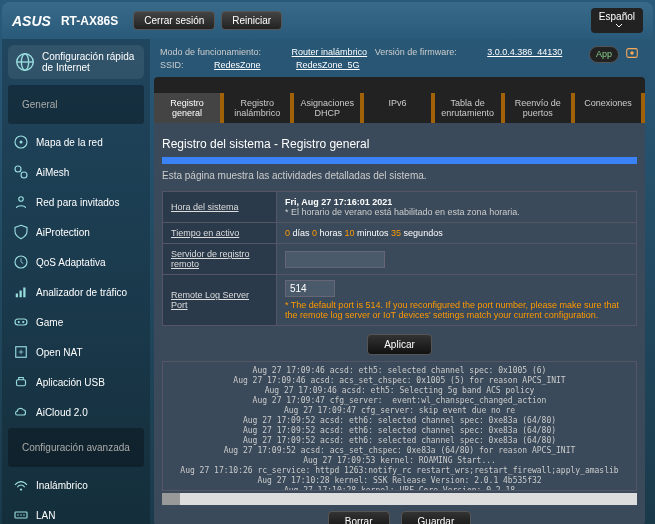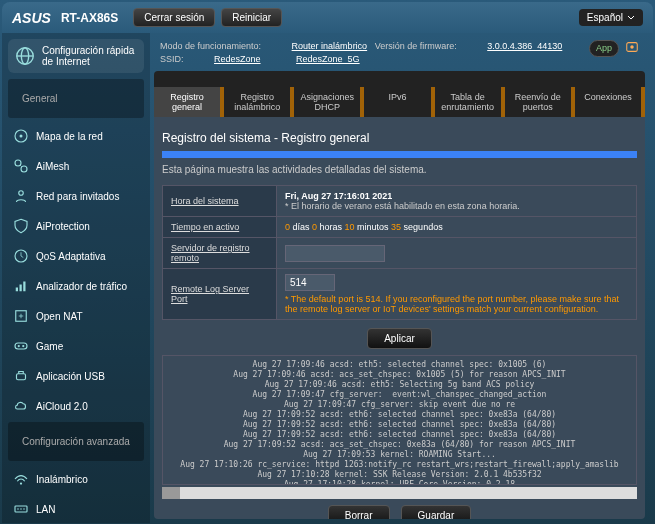--- a/index.html
+++ b/index.html
@@ -2,21 +2,21 @@
 <html><head>
 <meta charset="utf-8">
 <style>
   * { margin: 0; padding: 0; box-sizing: border-box; }
   body { font-family: Arial, sans-serif; background: #1a3a4a; color: #fff; font-size: 11px; width: 655px; height: 524px; overflow: hidden; }
   .outer { width: 655px; height: 524px; background: linear-gradient(to bottom, #2a5a7a, #1a3a4a); padding: 2px; }
   .topbar { display: flex; align-items: center; padding: 6px 10px; background: linear-gradient(to bottom, #3a6a8a, #2a5a7a); border-radius: 8px 8px 0 0; }
   .logo { font-weight: bold; font-style: italic; font-size: 14px; color: #fff; margin-right: 10px; }
   .model { font-weight: bold; color: #fff; font-size: 12px; margin-right: 15px; }
   .topbtn { background: linear-gradient(to bottom, #444, #222); border: 1px solid #555; color: #fff; padding: 3px 10px; margin-right: 6px; border-radius: 4px; font-size: 10px; cursor: pointer; }
-  .lang { margin-left: auto; background: #222; border-radius: 4px; padding: 3px 8px; display: flex; align-items: center; font-size: 10px; }
+  .lang { margin-left: auto; background: #222; border-radius: 4px; padding: 3px 8px; display: flex; align-items: center; font-size: 10px; flex-direction: column; }
   .lang svg { margin-left: 4px; }
   .body { display: flex; height: calc(100% - 30px); }
   .sidebar { width: 148px; padding: 6px; background: rgba(0,0,0,0.2); overflow-y: auto; }
   .sb-quick { background: rgba(255,255,255,0.08); border-radius: 6px; padding: 6px; display: flex; align-items: center; margin-bottom: 6px; }
   .sb-quick-icon { width: 22px; height: 22px; margin-right: 6px; flex-shrink: 0; }
   .sb-section { background: rgba(0,0,0,0.3); color: #aaa; text-align: left; padding: 14px; font-size: 10px; margin-bottom: 4px; border-radius: 3px; }
   .sb-item { display: flex; align-items: center; padding: 5px 4px; margin-bottom: 2px; border-radius: 4px; cursor: pointer; }
   .sb-icon { width: 18px; height: 18px; margin-right: 6px; flex-shrink: 0; display: flex; align-items: center; justify-content: center; }
   .sb-label { font-size: 10px; color: #fff; }
   .main { flex: 1; padding: 4px 8px 4px 4px; overflow: hidden; display: flex; flex-direction: column; }
@@ -125,35 +125,35 @@
                 <rect x="5" y="14" width="3" height="5" fill="#9dd"></rect>
                 <rect x="10" y="10" width="3" height="9" fill="#9dd"></rect>
                 <rect x="15" y="6" width="3" height="13" fill="#9dd"></rect>
               </svg>
             </span>
             <span class="sb-label">Analizador de tráfico</span>
           </div>
           <div class="sb-item">
             <span class="sb-icon">
               <svg viewBox="0 0 24 24" width="18" height="18">
-                <rect x="5" y="5" width="14" height="14" class="ico-circle"></rect>
-                <path d="M9 12h6M12 9v6" stroke="#9dd"></path>
-              </svg>
-            </span>
-            <span class="sb-label">Open NAT</span>
-          </div>
-          <div class="sb-item">
-            <span class="sb-icon">
-              <svg viewBox="0 0 24 24" width="18" height="18">
                 <rect x="4" y="8" width="16" height="8" rx="4" class="ico-circle"></rect>
                 <circle cx="9" cy="12" r="1.5" fill="#9dd"></circle>
                 <circle cx="15" cy="12" r="1.5" fill="#9dd"></circle>
               </svg>
             </span>
             <span class="sb-label">Game</span>
+          </div>
+          <div class="sb-item">
+            <span class="sb-icon">
+              <svg viewBox="0 0 24 24" width="18" height="18">
+                <rect x="5" y="5" width="14" height="14" class="ico-circle"></rect>
+                <path d="M9 12h6M12 9v6" stroke="#9dd"></path>
+              </svg>
+            </span>
+            <span class="sb-label">Open NAT</span>
           </div>
           <div class="sb-item">
             <span class="sb-icon">
               <svg viewBox="0 0 24 24" width="18" height="18">
                 <rect x="6" y="9" width="12" height="8" rx="2" class="ico-circle"></rect>
                 <path d="M9 9V6h6v3" class="ico-circle"></path>
               </svg>
             </span>
             <span class="sb-label">Aplicación USB</span>
           </div>

